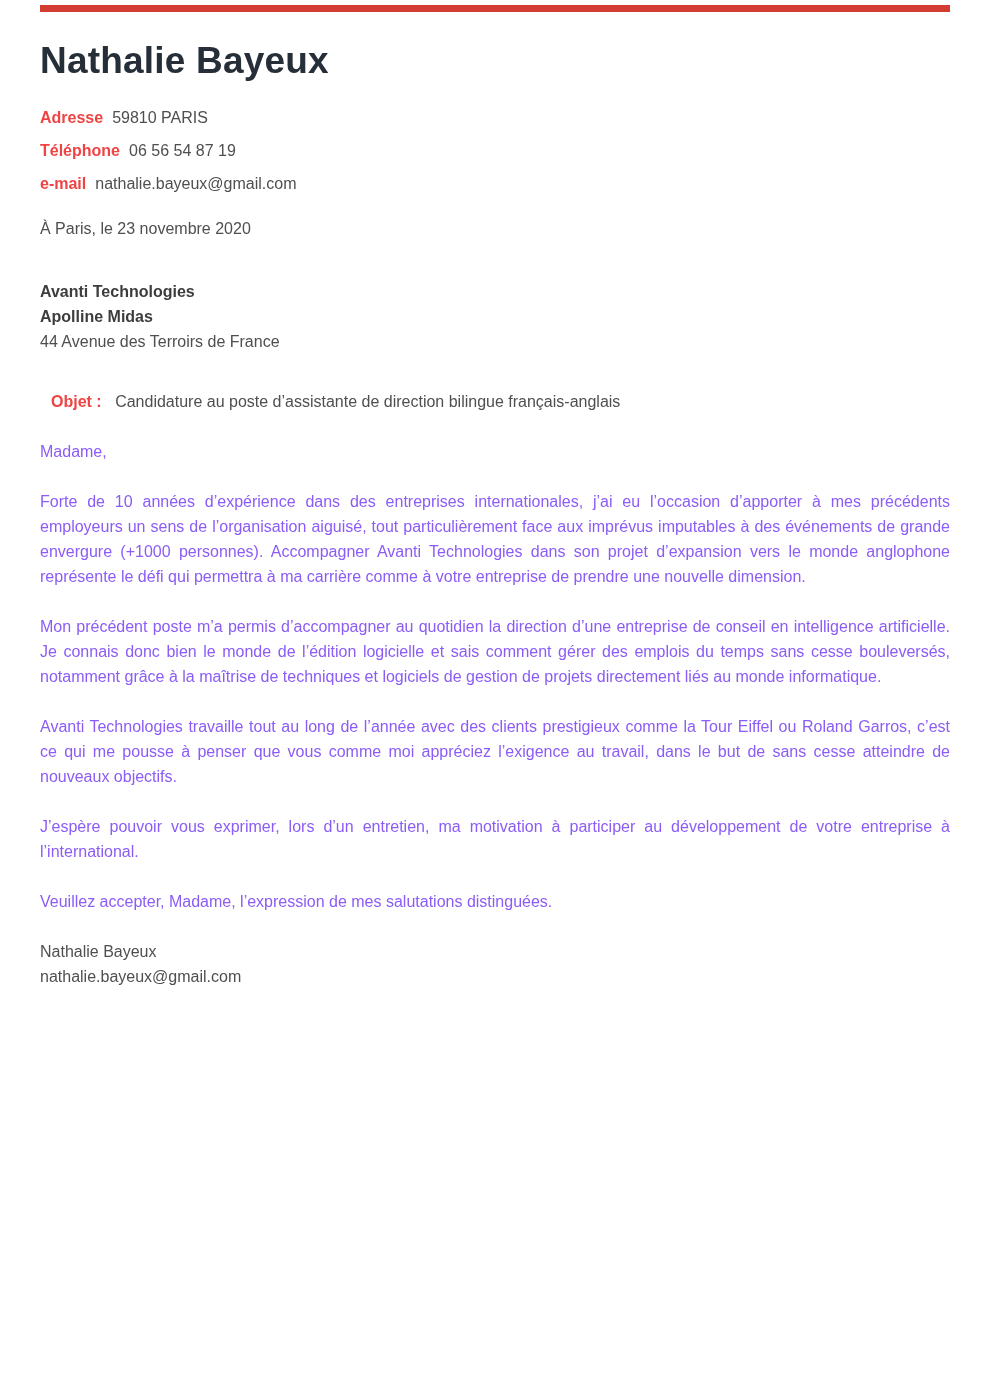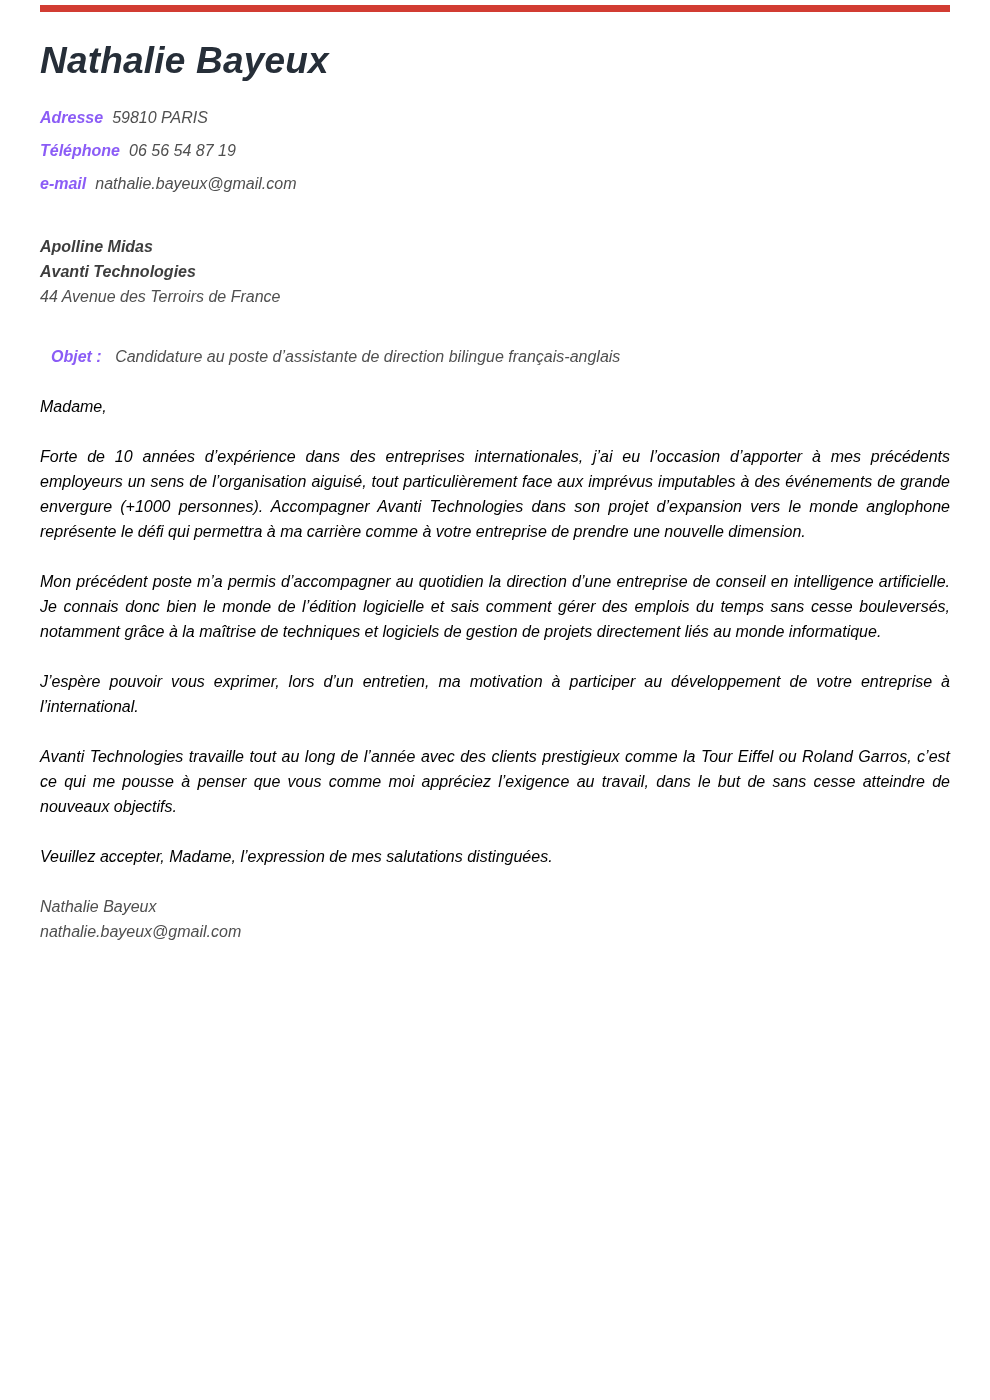--- a/index.html
+++ b/index.html
@@ -13,41 +13,40 @@
   }
   .accent-bar {
     position: absolute;
     left: 40px;
     right: 40px;
     top: 5px;
     height: 7px;
   }
   .content {
     padding: 40px 40px 0 40px;
-    font-style: italic;
   }
   h1.name {
     margin: 0;
     font-size: 37px;
     line-height: 42px;
     font-weight: bold;
     letter-spacing: 0.2px;
     color: #262e38;
   }
   .contact { margin-top: 26px; }
   .contact-row {
     font-size: 16px;
     line-height: 19px;
     margin-bottom: 14px;
     color: #4f4f4f;
   }
   .contact-row:last-child { margin-bottom: 12px; }
   .label {
     font-weight: bold;
-    color: #8b5cf6;
+    color: #ef4444;
     margin-right: 9px;
   }
   .date {
     margin: 26px 0 0 0;
     font-size: 16px;
     line-height: 19px;
     color: #4f4f4f;
   }
   .recipient {
     margin-top: 41px;
@@ -62,21 +61,21 @@
   .subject {
     margin: 35px 0 0 11px;
     font-size: 16px;
     line-height: 25px;
     color: #4f4f4f;
   }
   .salutation, .para, .closing {
     margin: 25px 0 0 0;
     font-size: 16px;
     line-height: 25px;
-    color: #000000;
+    color: #8b5cf6;
   }
   .para { text-align: justify; }
   .signature {
     margin-top: 25px;
     font-size: 16px;
     line-height: 25px;
     color: #4f4f4f;
   }
 </style>
 </head>
@@ -95,37 +94,38 @@
         <span class="label">Adresse</span><span>59810 PARIS</span>
       </div>
       <div class="contact-row">
         <span class="label">Téléphone</span><span>06 56 54 87 19</span>
       </div>
       <div class="contact-row">
         <span class="label">e-mail</span><span>nathalie.bayeux@gmail.com</span>
       </div>
     </div>
 
+    <p class="date">À Paris, le 23 novembre 2020</p>
 
     <div class="recipient">
+      <div class="bold">Avanti Technologies</div>
       <div class="bold">Apolline Midas</div>
-      <div class="bold">Avanti Technologies</div>
       <div>44 Avenue des Terroirs de France</div>
     </div>
 
     <p class="subject">
       <span class="label">Objet :</span> <span>Candidature au poste d’assistante de direction bilingue français-anglais</span>
     </p>
 
     <p class="salutation">Madame,</p>
 
     <p class="para">Forte de 10 années d’expérience dans des entreprises internationales, j’ai eu l’occasion d’apporter à mes précédents employeurs un sens de l’organisation aiguisé, tout particulièrement face aux imprévus imputables à des événements de grande envergure (+1000 personnes). Accompagner Avanti Technologies dans son projet d’expansion vers le monde anglophone représente le défi qui permettra à ma carrière comme à votre entreprise de prendre une nouvelle dimension.</p>
     <p class="para">Mon précédent poste m’a permis d’accompagner au quotidien la direction d’une entreprise de conseil en intelligence artificielle. Je connais donc bien le monde de l’édition logicielle et sais comment gérer des emplois du temps sans cesse bouleversés, notamment grâce à la maîtrise de techniques et logiciels de gestion de projets directement liés au monde informatique.</p>
+    <p class="para">Avanti Technologies travaille tout au long de l’année avec des clients prestigieux comme la Tour Eiffel ou Roland Garros, c’est ce qui me pousse à penser que vous comme moi appréciez l’exigence au travail, dans le but de sans cesse atteindre de nouveaux objectifs.</p>
     <p class="para">J’espère pouvoir vous exprimer, lors d’un entretien, ma motivation à participer au développement de votre entreprise à l’international.</p>
-    <p class="para">Avanti Technologies travaille tout au long de l’année avec des clients prestigieux comme la Tour Eiffel ou Roland Garros, c’est ce qui me pousse à penser que vous comme moi appréciez l’exigence au travail, dans le but de sans cesse atteindre de nouveaux objectifs.</p>
 
     <p class="closing">Veuillez accepter, Madame, l’expression de mes salutations distinguées.</p>
 
     <div class="signature">
       <div>Nathalie Bayeux</div>
       <div>nathalie.bayeux@gmail.com</div>
     </div>
 
   </div>
 </div>

